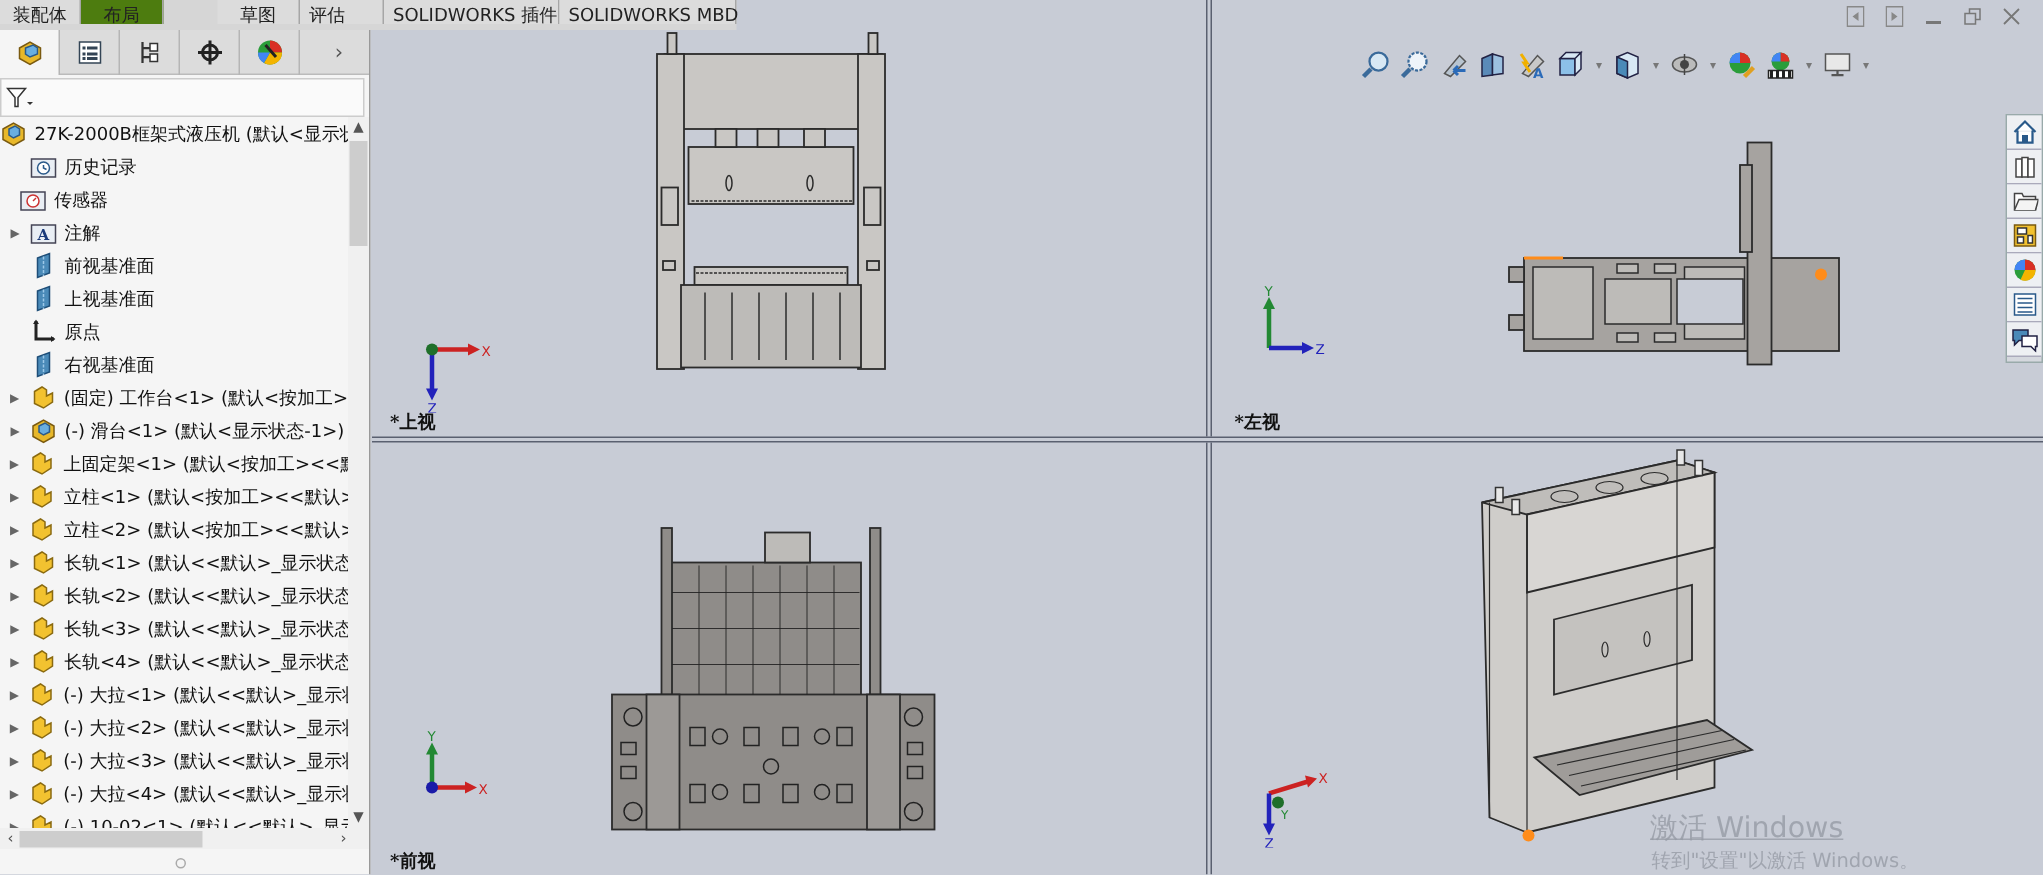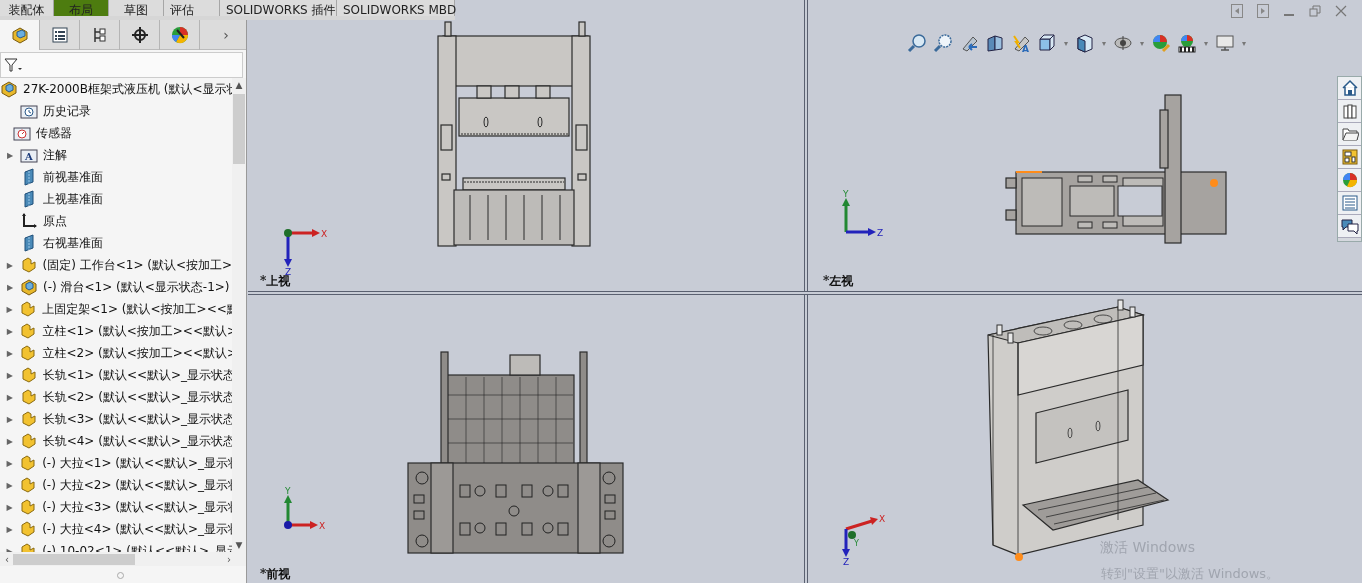--- a/index.html
+++ b/index.html
@@ -5,21 +5,21 @@
   * { box-sizing: border-box; margin: 0; padding: 0; }
   html, body { width: 1362px; height: 583px; overflow: hidden; background: #c8ccd6; font-family: "DejaVu Sans", "Liberation Sans", sans-serif; }
   .root { position: relative; width: 1362px; height: 583px; }
 
   
   .cmtabs { position: absolute; left: 0; top: 0; height: 20px; display: flex; background: #d6d6d6; z-index: 5; }
   .cmtab { height: 16px; padding: 0 6px; font-size: 12px; line-height: 20px; color: #222; border-right: 1px solid #a6a6a6; background: #dcdcdc; white-space: nowrap; }
   .cmtab.active { background: #4d7c0f; }
   .cmtab.w1 { width: 54px; text-align: center; }
   .cmtab.w2 { width: 55px; text-align: center; }
-  .cmtab.w3 { width: 55px; text-align: center; }
+  .cmtab.w3 { width: 55px; text-align: center; margin-left: 36px; }
   .cmtab.w4 { width: 56px; text-align: left; }
   .cmtab.w5 { width: 117px; text-align: left; }
   .cmtab.w6 { width: 118px; text-align: center; }
 
   
   .left { position: absolute; left: 0; top: 20px; width: 247px; height: 563px; background: #f5f5f5; border-right: 1px solid #999; }
   .ptabs { display: flex; height: 30px; background: #dcdcdc; border-bottom: 1px solid #bbb; }
   .ptab { width: 40px; height: 30px; border-right: 1px solid #b5b5b5; display: flex; align-items: center; justify-content: center; }
   .ptab.active { background: #f5f5f5; }
   .ptab-more { width: 40px; height: 30px; display:flex; align-items:center; justify-content:center; font-size: 14px; color: #555; margin-left: auto; }
@@ -53,21 +53,21 @@
   .hud { position: absolute; left: 906px; top: 32px; height: 22px; display: flex; align-items: center; gap: 4px; z-index: 6; }
   .hud .b { width: 22px; height: 22px; display:flex; align-items:center; justify-content:center; }
   .hud .dd { width: 8px; font-size: 8px; color: #777; text-align: center; }
   .winctl { position: absolute; left: 1230px; top: 4px; display: flex; gap: 12px; z-index: 6; }
   .winctl .w { width: 14px; height: 14px; display:flex; align-items:center; justify-content:center; color: #888; font-size: 12px; }
 
   
   .taskpane { position: absolute; left: 1337px; top: 76px; width: 25px; height: 166px; background: #d5d8de; border: 1px solid #9aa; z-index: 6; }
   .tp { width: 23px; height: 23px; border-bottom: 1px solid #aab; display:flex; align-items:center; justify-content:center; background: #eef0f3; }
 
-  .watermark1 { position: absolute; left: 1100px; top: 539px; font-size: 14px; color: rgba(150,155,165,0.8); z-index: 7; }
+  .watermark1 { position: absolute; left: 1100px; top: 539px; font-size: 19px; color: rgba(150,155,165,0.8); z-index: 7; text-decoration: underline; }
   .watermark2 { position: absolute; left: 1101px; top: 565px; font-size: 13px; color: rgba(150,155,165,0.8); z-index: 7; }
 </style>
 </head>
 <body>
 
 <div class="root">
 
   <div class="cmtabs">
     <div class="cmtab w1">装配体</div>
     <div class="cmtab w2 active">布局</div>

